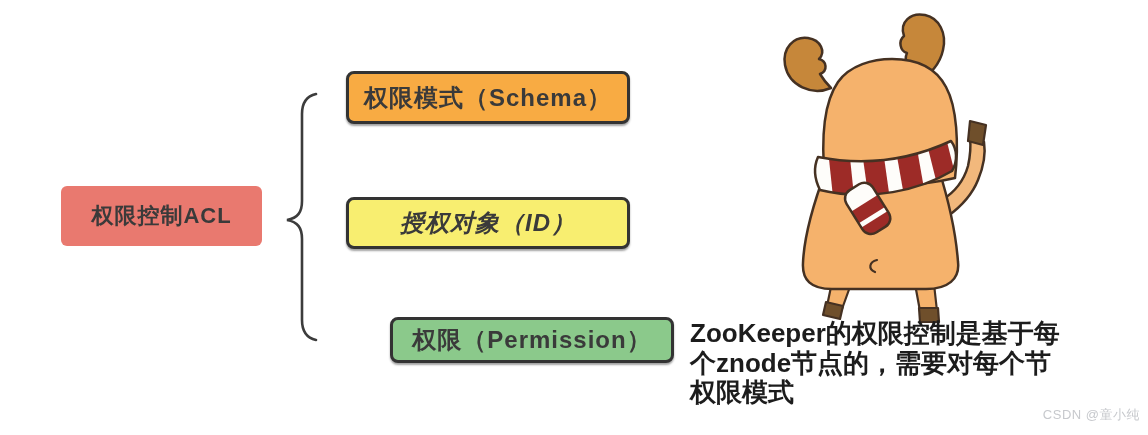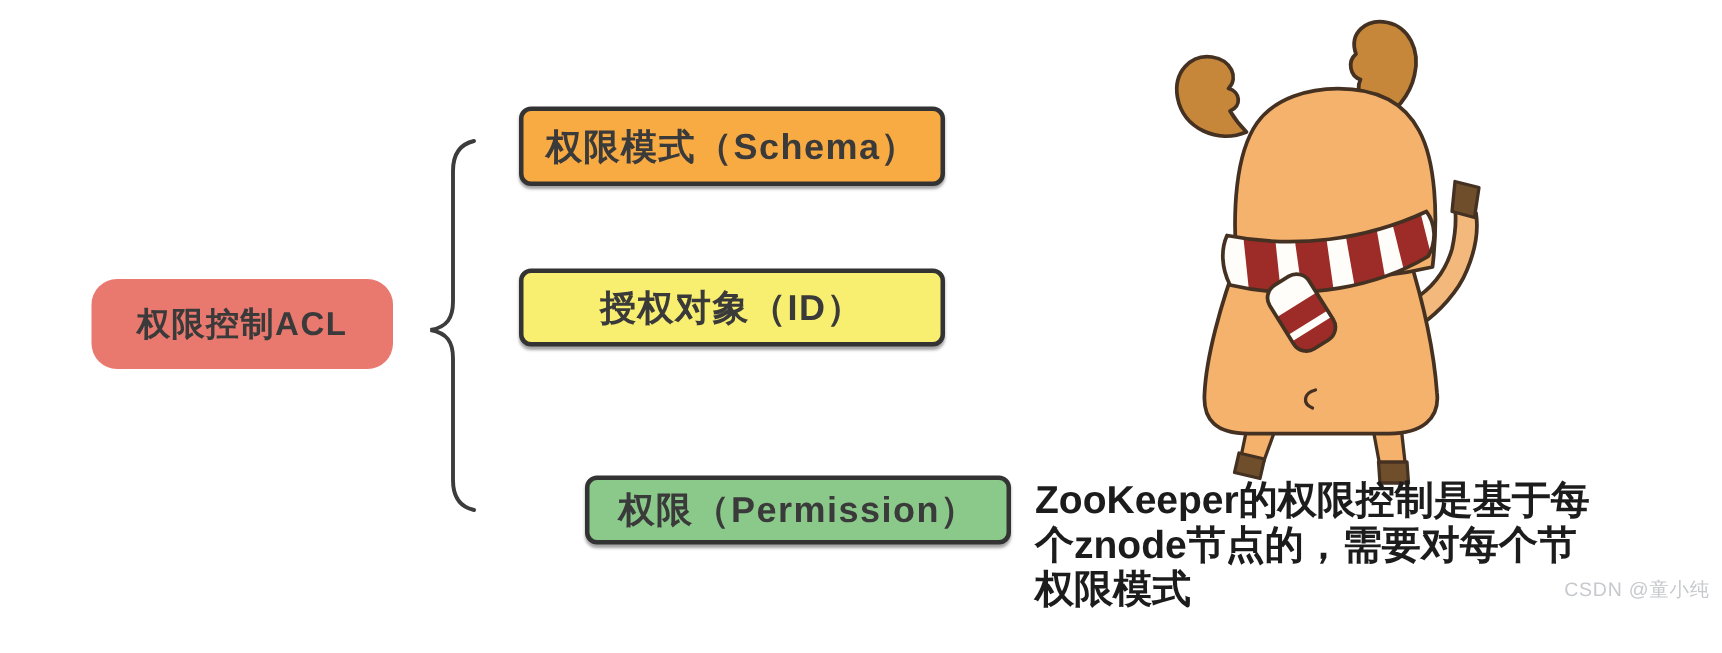--- a/index.html
+++ b/index.html
@@ -1,32 +1,32 @@
 <!DOCTYPE html>
 <html><head>
 <meta charset="utf-8">
 <style>
   html,body{margin:0;padding:0;}
   body{width:1148px;height:435px;background:#ffffff;overflow:hidden;
        font-family:"Liberation Sans", sans-serif;}
   .stage{position:relative;width:1148px;height:435px;background:#ffffff;}
   .node{position:absolute;box-sizing:border-box;display:flex;align-items:center;
         justify-content:center;font-weight:bold;color:#3a3a3a;}
-  .root-node{left:61px;top:186px;width:201px;height:60px;border-radius:17px;
+  .root-node{left:61px;top:186px;width:201px;height:60px;border-radius:6px;
         font-size:22px;letter-spacing:1px;}
   .branch{left:346px;width:284px;border:3px solid #333333;border-radius:8px;
         box-shadow:0 2px 2px rgba(50,50,50,.45);font-size:24px;letter-spacing:1px;}
   .branch-0{top:71px;height:53px;}
-  .branch-1{top:179px;height:52px;}
+  .branch-1{top:197px;height:52px;font-style:italic;}
   .branch-2{top:317px;height:46px;margin-left:44px;}
   .brace{position:absolute;left:282px;top:91px;width:38px;height:252px;}
   .deer{position:absolute;left:778px;top:8px;width:232px;height:318px;}
   .caption{position:absolute;left:690px;top:319px;width:410px;
         font-size:26px;font-weight:bold;color:#1c1c1c;line-height:29.5px;}
-  .watermark{position:absolute;right:8px;top:384px;font-size:13px;
+  .watermark{position:absolute;right:8px;top:406px;font-size:13px;
         font-weight:normal;letter-spacing:.5px;}
 </style>
 </head>
 <body>
 
 <div class="stage">
 
   <div class="node root-node" style="background-color: rgb(233, 121, 111);">权限控制ACL</div>
 
   <svg class="brace" viewBox="0 0 38 252">

